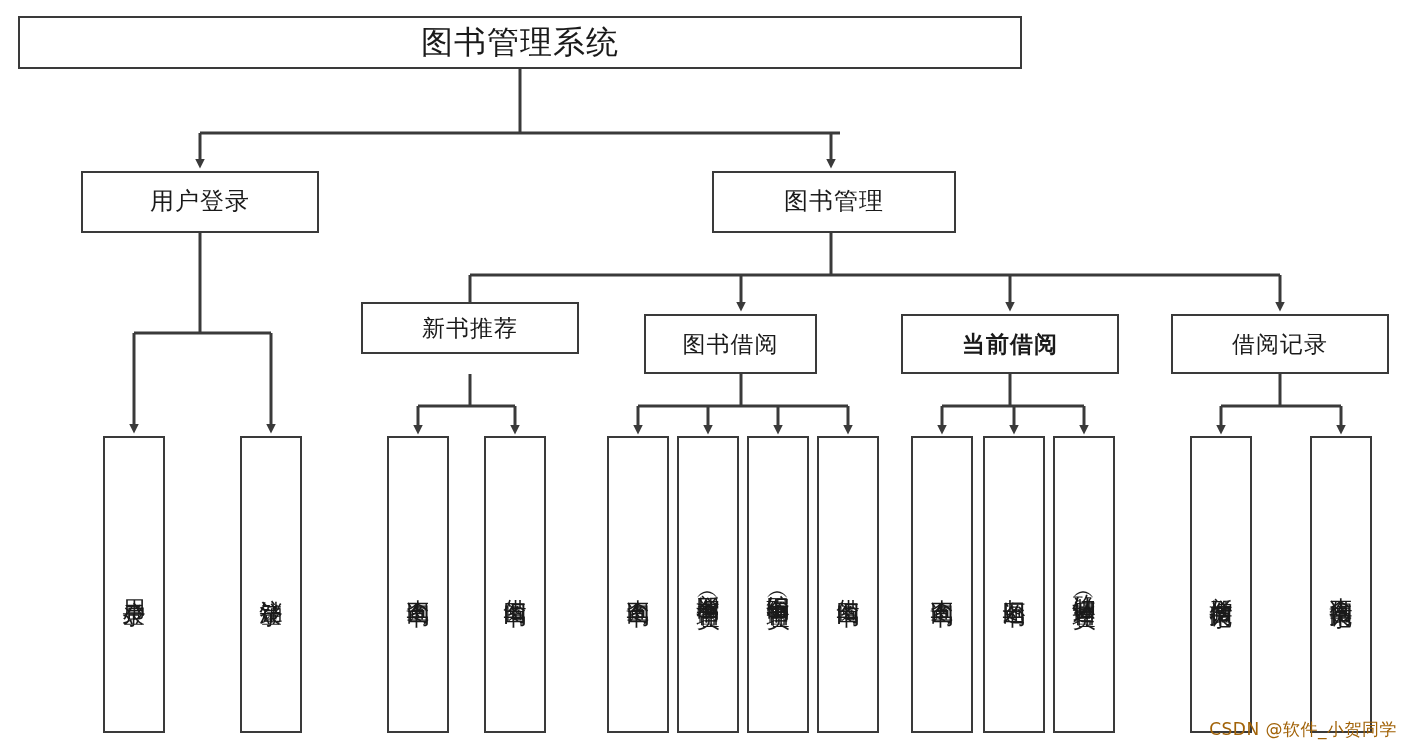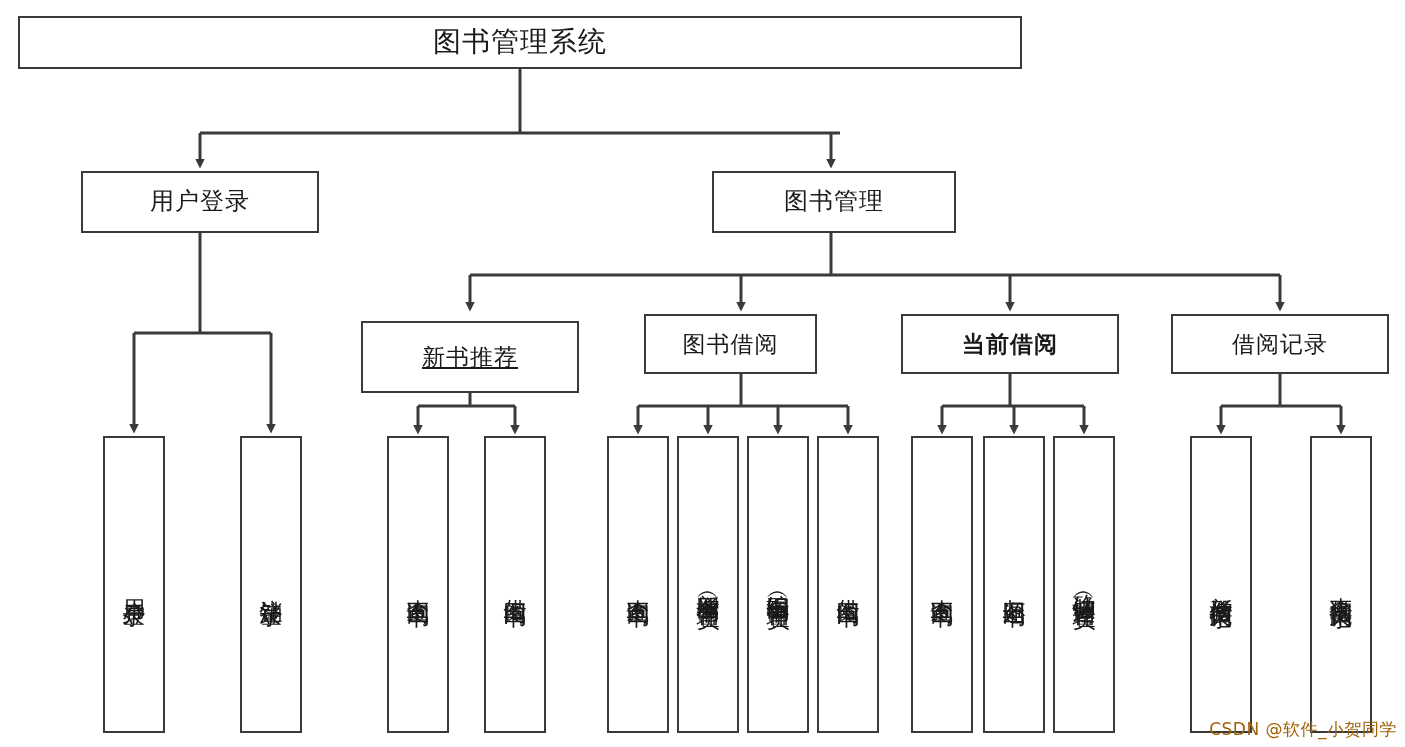--- a/index.html
+++ b/index.html
@@ -49,21 +49,21 @@
   }
   .node.vertical .label {
     writing-mode: vertical-rl;
     text-orientation: upright;
     font-size: 23px;
     line-height: 1.35;
     letter-spacing: 2px;
     white-space: normal;
     max-height: 285px;
   }
-  .node.root .label { font-size: 28px; }
+  .node.root .label { font-size: 32px; }
   .node.lvl2 .label { font-size: 24px; }
 
   
   .node.vertical.center {
     align-items: center;
     padding-top: 0;
   }
 
   .watermark {
     position: absolute;
@@ -134,21 +134,21 @@
   <div id="nodes-layer">
       <div class="node root" style="left: 18px; top: 16px; width: 1004px; height: 53px;">
         <span class="label">图书管理系统</span>
       </div>
       <div class="node lvl2" style="left: 81px; top: 171px; width: 238px; height: 62px;">
         <span class="label">用户登录</span>
       </div>
       <div class="node lvl2" style="left: 712px; top: 171px; width: 244px; height: 62px;">
         <span class="label">图书管理</span>
       </div>
-      <div class="node lvl3" style="left: 361px; top: 321px; width: 218px; height: 72px; text-decoration: underline;">
+      <div class="node lvl3" style="left: 361px; top: 302px; width: 218px; height: 52px;">
         <span class="label">新书推荐</span>
       </div>
       <div class="node lvl3" style="left: 644px; top: 314px; width: 173px; height: 60px;">
         <span class="label">图书借阅</span>
       </div>
       <div class="node lvl3" style="left: 901px; top: 314px; width: 218px; height: 60px; font-weight: bold;">
         <span class="label">当前借阅</span>
       </div>
       <div class="node lvl3" style="left: 1171px; top: 314px; width: 218px; height: 60px; text-align: center;">
         <span class="label">借阅记录</span>

